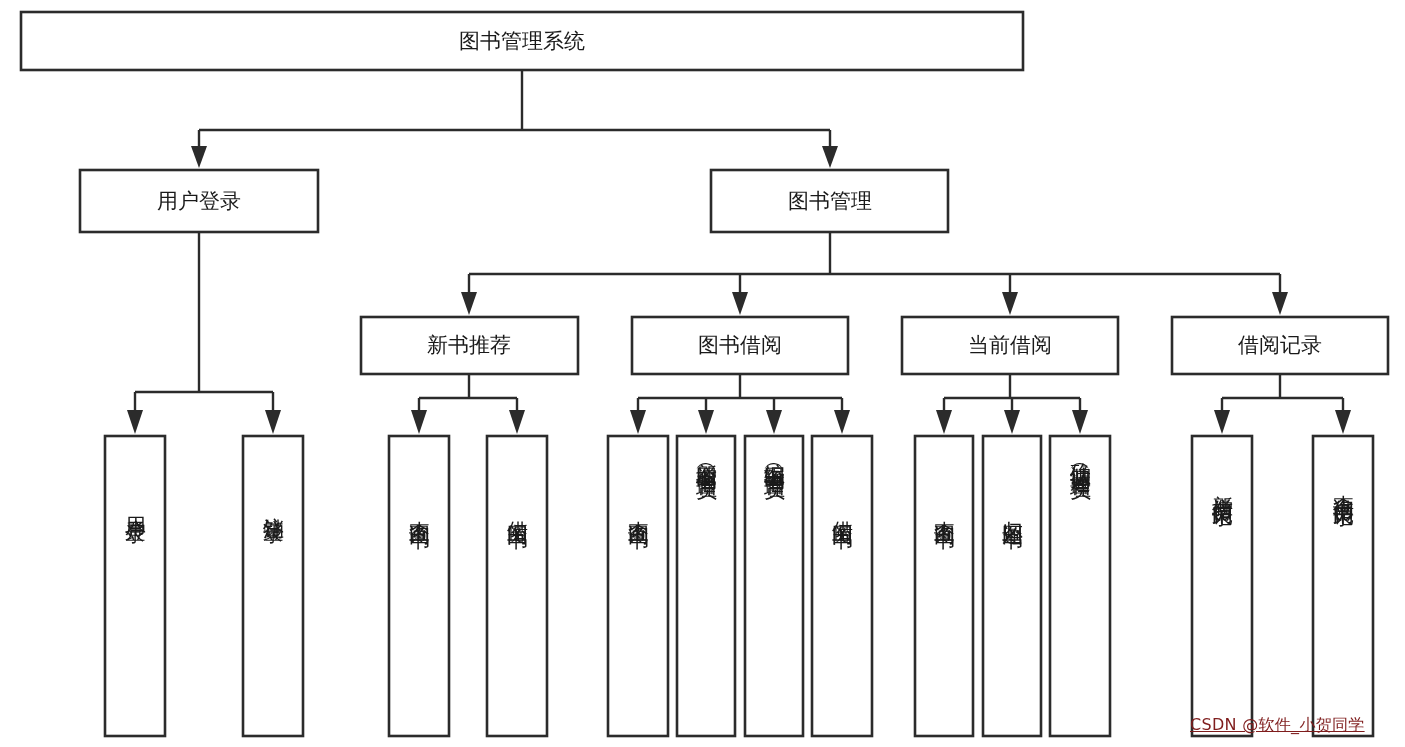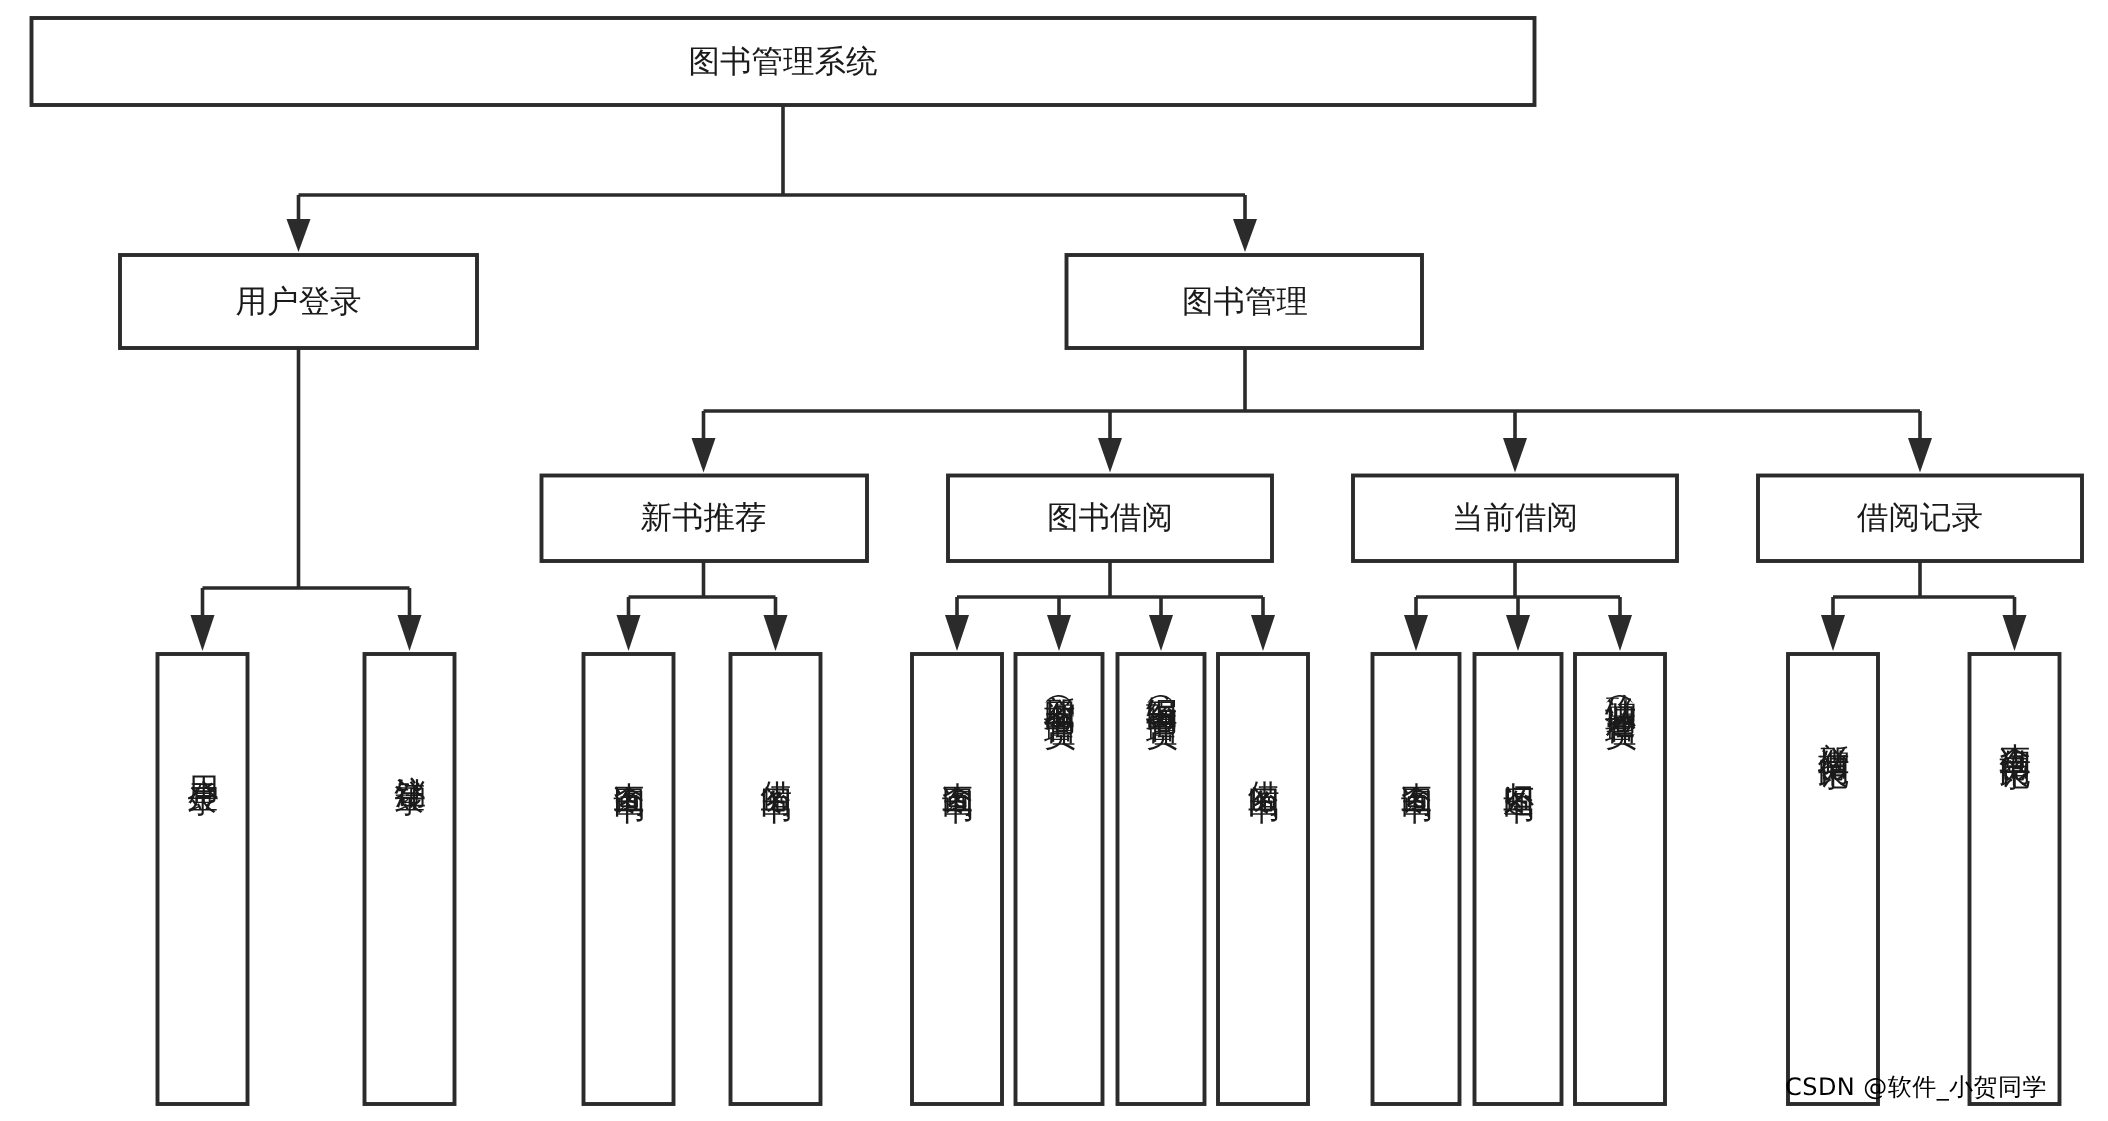--- a/index.html
+++ b/index.html
@@ -64,23 +64,24 @@
     letter-spacing: 2.5px;
     color: #1a1a1a;
     white-space: nowrap;
   }
   .watermark {
     position: absolute;
     left: 1190px;
     top: 715px;
     font-family: "DejaVu Sans", "Liberation Sans", sans-serif;
     font-size: 16px;
-    color: #000000;
+    color: #7f1d1d;
     white-space: nowrap;
     letter-spacing: 0.3px;
+    text-decoration: underline;
   }
 </style>
 </head>
 <body>
 
 <div id="diagram-root">
 
   <svg class="diagram" viewBox="0 0 1405 747">
 
     <g>

